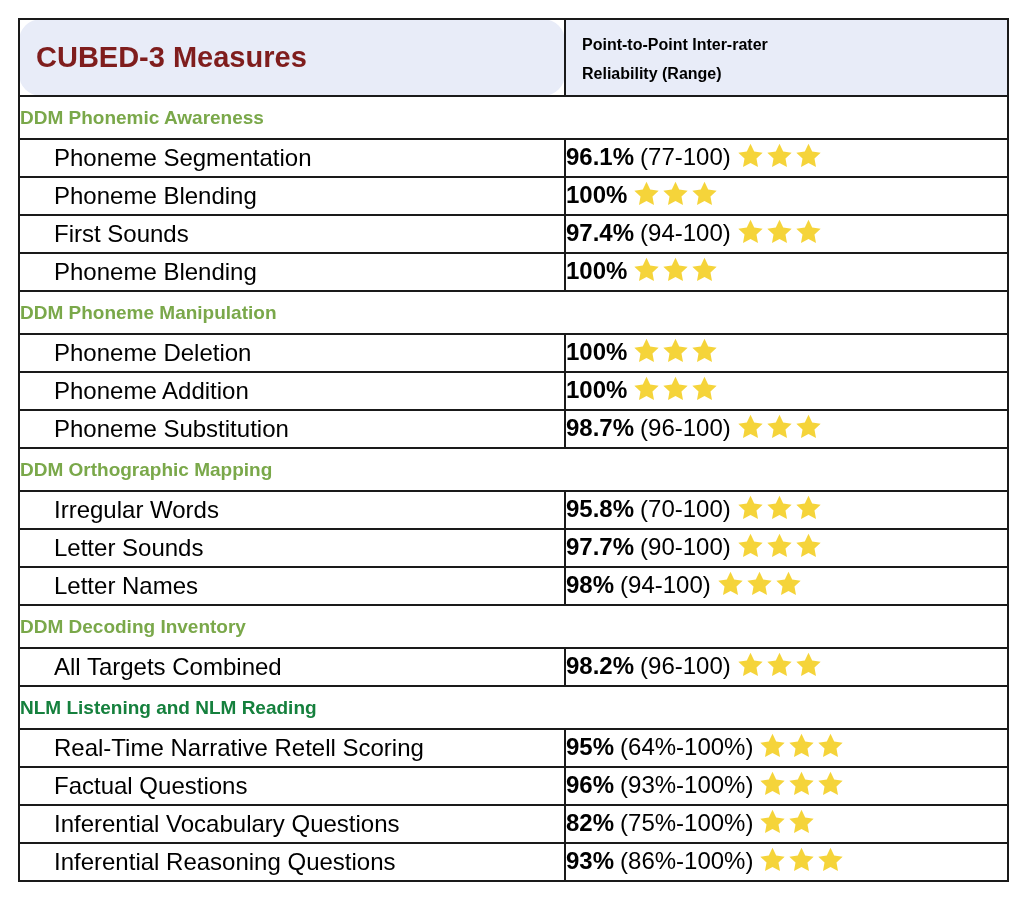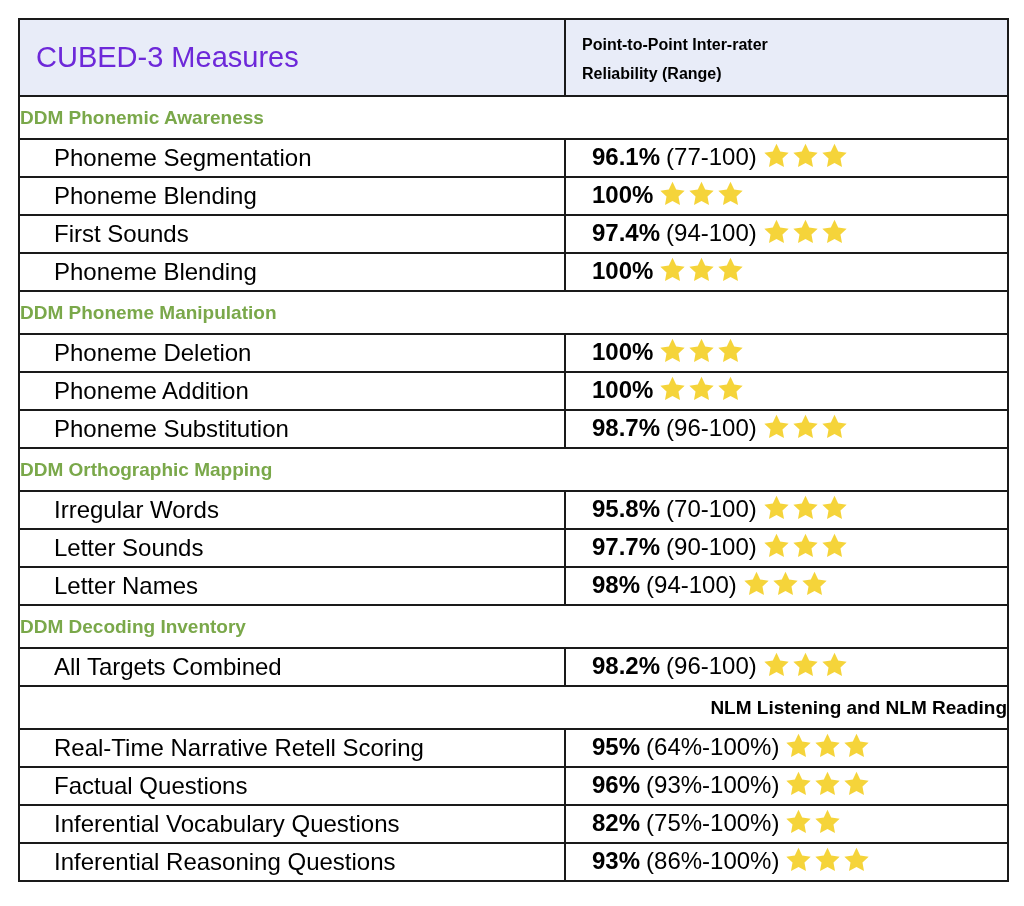--- a/index.html
+++ b/index.html
@@ -4,28 +4,28 @@
 <style>
   html, body { margin: 0; padding: 0; background: #ffffff; }
   body { width: 1024px; height: 906px; position: relative; overflow: hidden;
          font-family: "Liberation Sans", "DejaVu Sans", sans-serif; color: #000; }
   table.rel { position: absolute; left: 18px; top: 18px; width: 989px;
               border-collapse: collapse; table-layout: fixed; }
   table.rel td { border: 2px solid #1a1a1a; padding: 0; vertical-align: middle; }
   col.c1 { width: 546px; }
   col.c2 { width: 443px; }
   .hdr td { background: #e8ecf8; height: 73px; }
-  .hdr .h1 { color: #6d28d9; font-weight: normal; font-size: 29px; padding-left: 16px; }
+  .hdr .h1 { color: #7f1d1d; font-weight: bold; font-size: 29px; padding-left: 16px; border-radius: 22px; }
   .hdr .h2 { font-weight: bold; font-size: 16px; line-height: 29px; padding-left: 16px; padding-top: 2px; }
   .sec td { height: 41px; font-weight: bold; font-size: 19px; padding-left: 16px; }
   .sec.green td { color: #7aa84a; }
-  .sec.blue td { color: #000000; text-align: right; }
+  .sec.blue td { color: #15803d; }
   .row td { height: 36px; font-size: 24px; }
   .row .name { padding-left: 34px; }
-  .row .val { padding-left: 26px; white-space: nowrap; }
+  .row .val { padding-left: 0; white-space: nowrap; }
   .val .pct { font-weight: bold; }
   .val .rng { font-weight: normal; margin-left: 6px; }
   .stars { display: inline-block; vertical-align: -3px; margin-left: 6px; }
   .stars svg { width: 27px; height: 25px; margin-right: 2px; }
 </style>
 </head>
 <body>
 
 <table class="rel">
   <colgroup>

